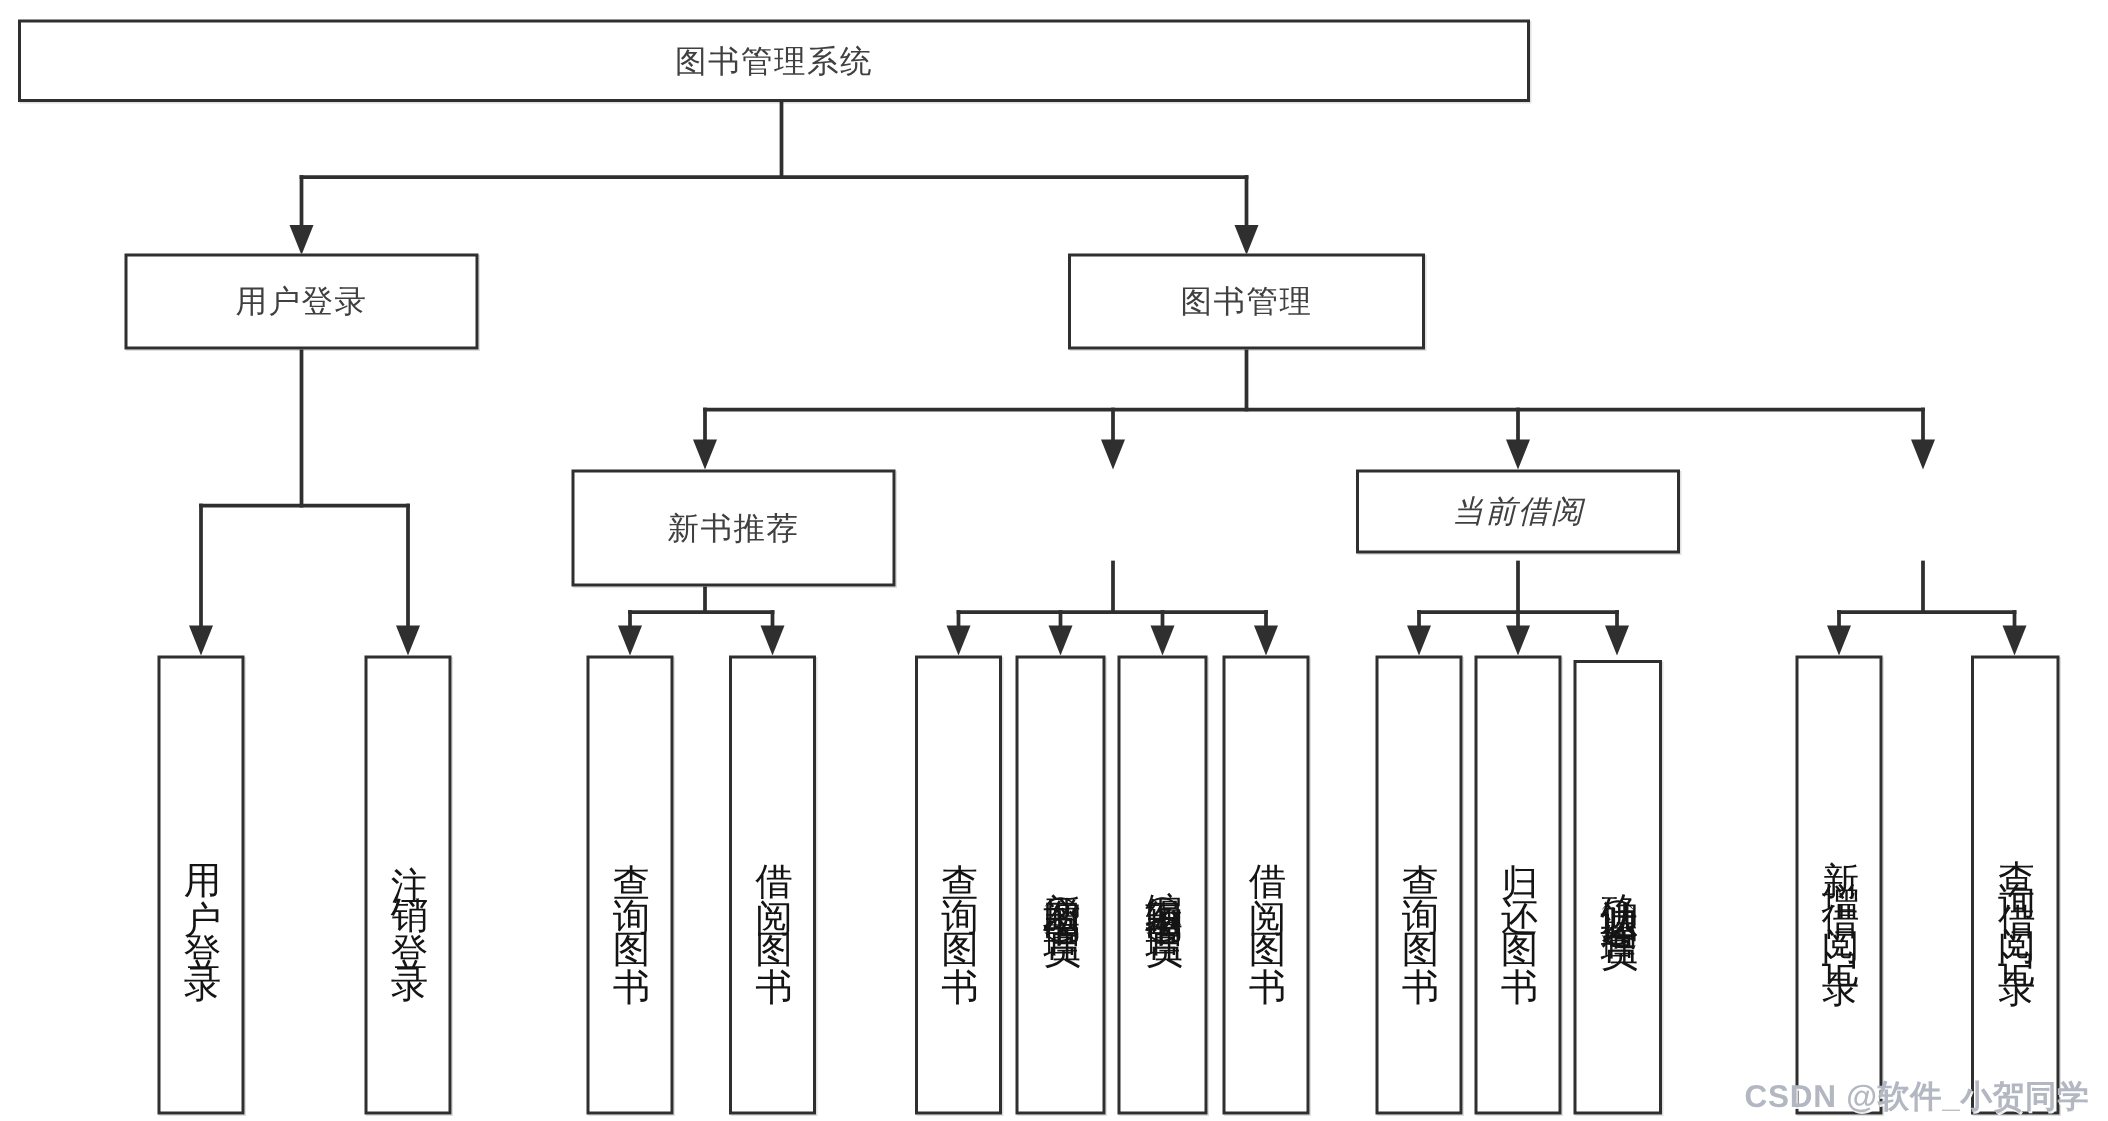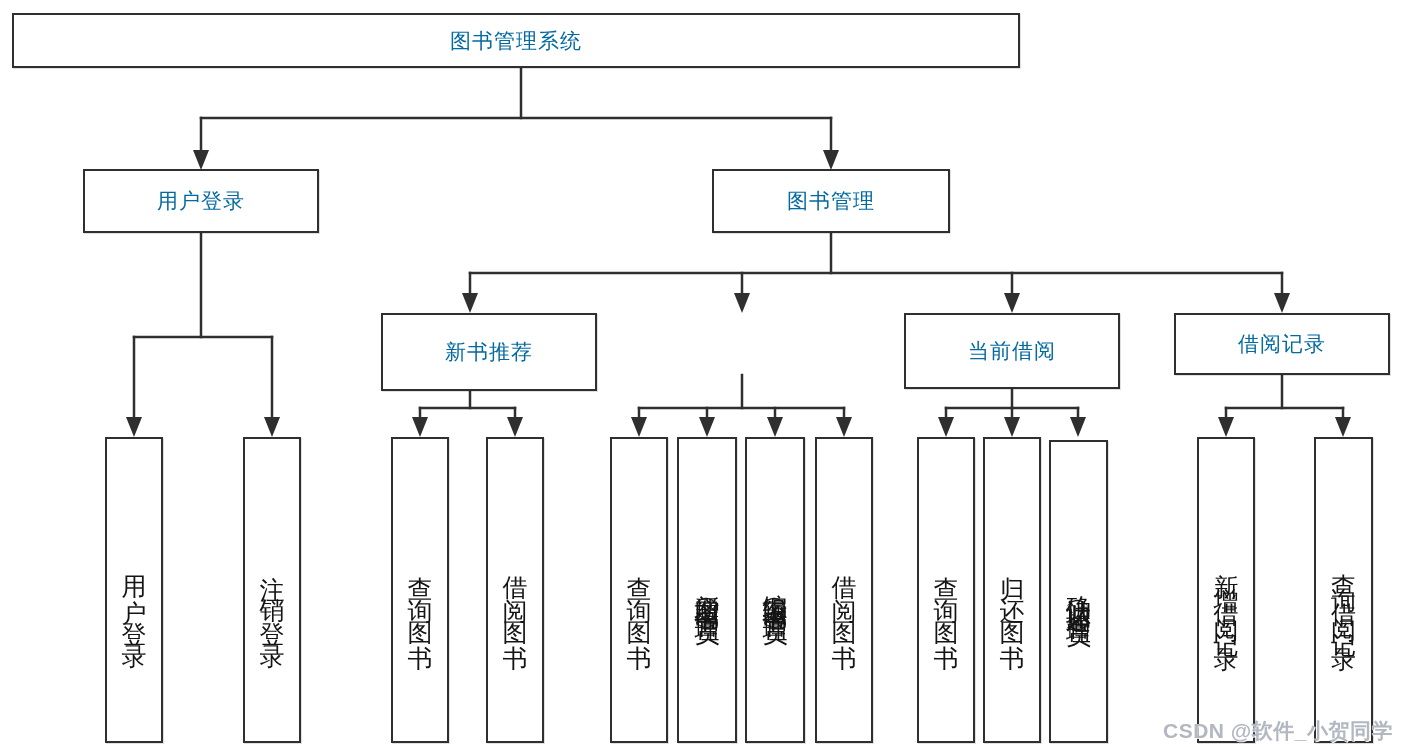--- a/index.html
+++ b/index.html
@@ -26,21 +26,21 @@
     background: #ffffff;
     border: 2px solid #2f2f2f;
     display: flex;
     align-items: center;
     justify-content: center;
     box-shadow: 1px 1px 0 rgba(0,0,0,0.12);
   }
   .h-box {
     font-size: 21px;
     letter-spacing: 1px;
-    color: #0369a1;
+    color: #404040;
   }
   .v-box { }
   .v-label {
     writing-mode: vertical-rl;
     text-orientation: mixed;
     font-size: 25px;
     line-height: 1;
     color: #141414;
     white-space: nowrap;
   }
@@ -129,22 +129,21 @@
       <polygon points="1335,417 1351,417 1343,437"></polygon>
     </g>
   </svg>
 
   <div class="box h-box" style="left:12px; top:13px; width:1008px; height:55px;">图书管理系统</div>
 
   <div class="box h-box" style="left:83px; top:169px; width:236px; height:64px;">用户登录</div>
   <div class="box h-box" style="left:712px; top:169px; width:238px; height:64px;">图书管理</div>
 
   <div class="box h-box" style="left:381px; top:313px; width:216px; height:78px;">新书推荐</div>
-  <div class="box h-box" style="left:904px; top:313px; width:216px; height:76px;">当前借阅</div>
-  <div class="box h-box" style="left:1174px; top:313px; width:216px; height:62px;">借阅记录</div>
+  <div class="box h-box" style="left:904px; top:313px; width:216px; height:56px;font-style:italic;">当前借阅</div>
 
   <div class="box v-box vt-loose" style="left:105px; top:437px; width:58px; height:306px;">
     <span class="v-label">用户登录</span>
   </div>
   <div class="box v-box vt-loose" style="left:243px; top:437px; width:58px; height:306px;">
     <span class="v-label">注销登录</span>
   </div>
 
   <div class="box v-box vt-loose" style="left:391px; top:437px; width:58px; height:306px;">
     <span class="v-label">查询图书</span>

